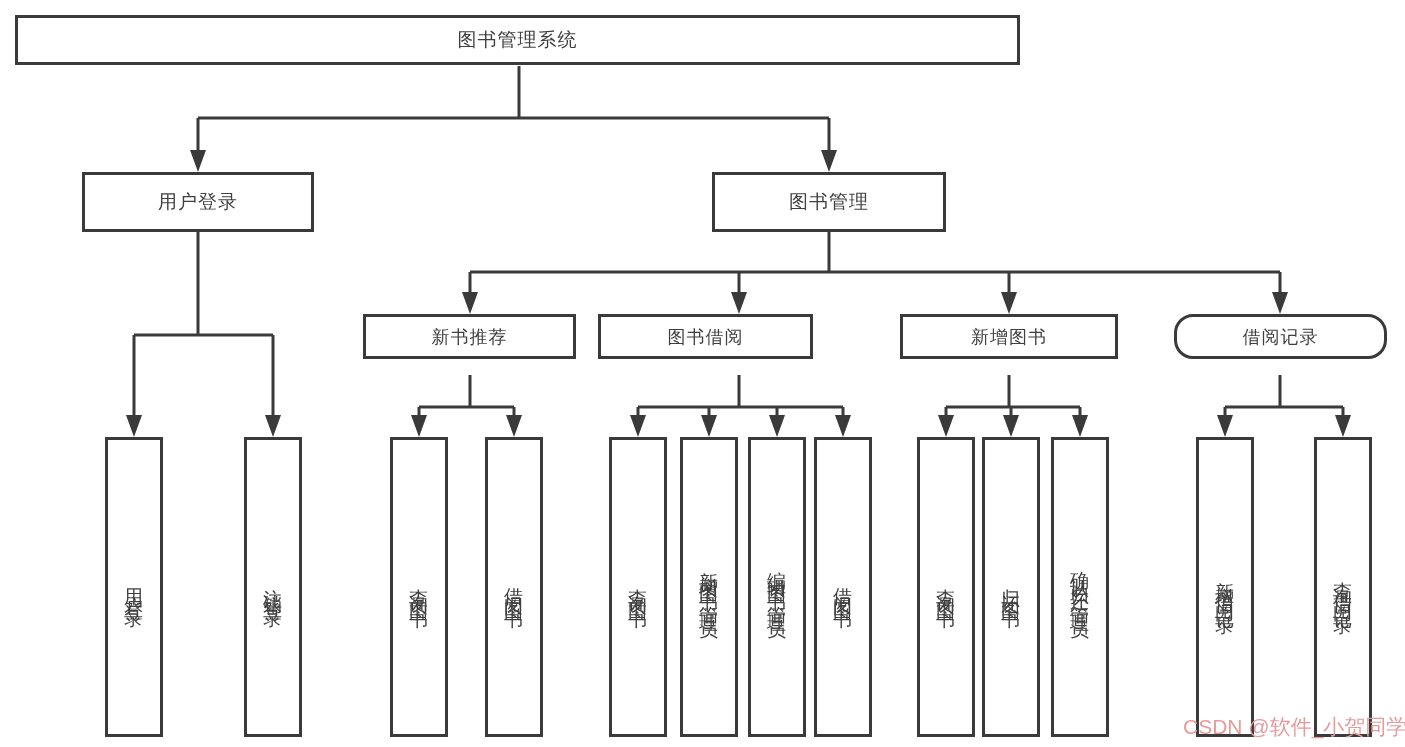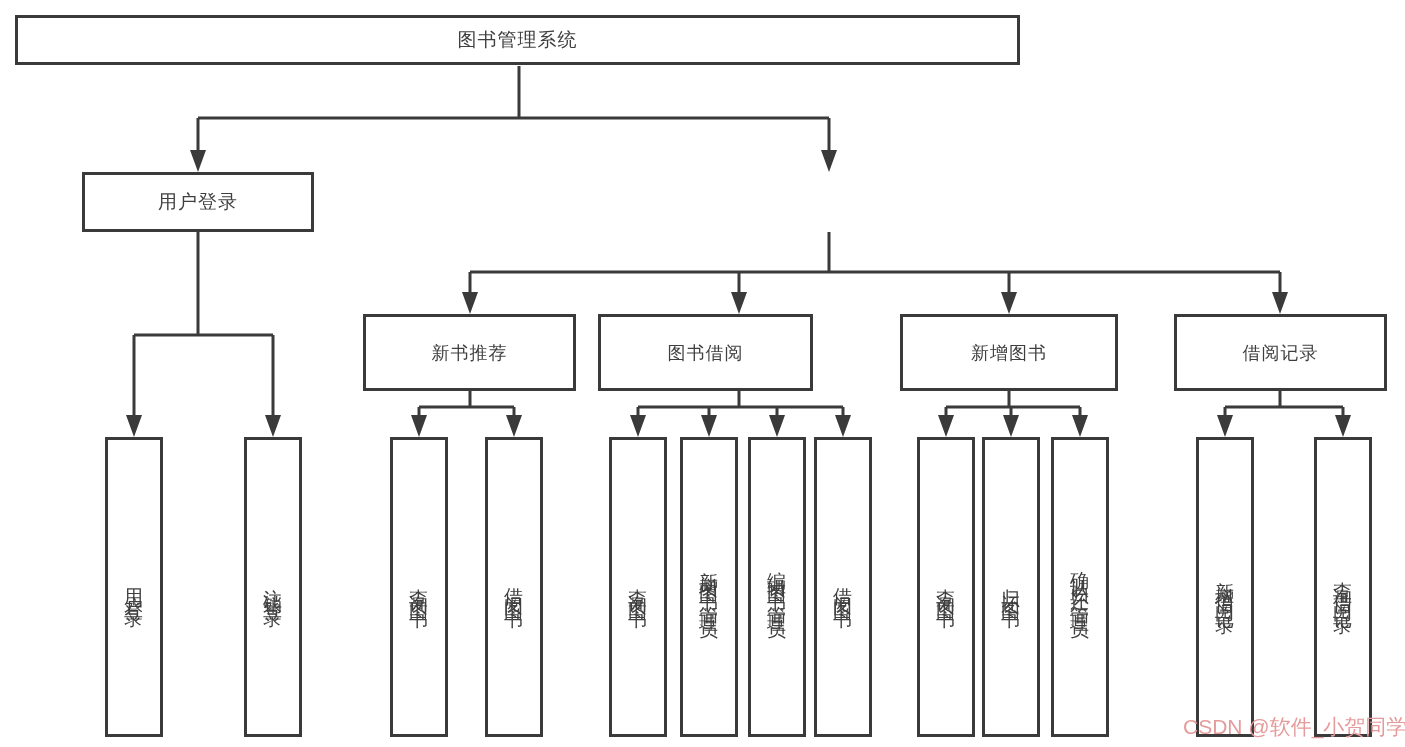--- a/index.html
+++ b/index.html
@@ -20,21 +20,21 @@
     display:flex;
     align-items:center;
     justify-content:center;
     font-size:19px;
     letter-spacing:1px;
     z-index:2;
     text-align:center;
   }
   .root{left:15px;top:15px;width:1005px;height:50px;}
   .lvl2{top:172px;height:60px;}
-  .lvl3{top:314px;height:77px;font-size:18px;}
+  .lvl3{top:314px;height:45px;font-size:18px;}
   .leaf{top:437px;width:58px;height:300px;}
   .vtext{
     writing-mode:vertical-rl;
     text-orientation:mixed;
     letter-spacing:7px;
     line-height:1;
     font-size:19px;
     white-space:nowrap;
   }
   .watermark{
@@ -67,25 +67,26 @@
              M630 415 L646 415 L638 437 Z  M701 415 L717 415 L709 437 Z
              M769 415 L785 415 L777 437 Z  M835 415 L851 415 L843 437 Z
              M938 415 L954 415 L946 437 Z  M1003 415 L1019 415 L1011 437 Z
              M1072 415 L1088 415 L1080 437 Z
              M1217 415 L1233 415 L1225 437 Z  M1335 415 L1351 415 L1343 437 Z" fill="#3a3a3a" stroke="none"></path>
   </svg>
 
   <div class="box root">图书管理系统</div>
 
   <div class="box lvl2" style="left:82px;width:232px;">用户登录</div>
+  <div class="box lvl2" style="left:712px;width:234px;">图书管理</div>
 
   <div class="box lvl3" style="left:363px;width:213px;">新书推荐</div>
   <div class="box lvl3" style="left:598px;width:215px;">图书借阅</div>
   <div class="box lvl3" style="left:900px;width:218px;">新增图书</div>
-  <div class="box lvl3" style="left:1174px;width:213px;">借阅记录</div>
+  <div class="box lvl3" style="left:1174px;width:213px;border-radius:19px;">借阅记录</div>
 
   <div class="box leaf" style="left:105px;">
     <span class="vtext">用户登录</span>
   </div>
   <div class="box leaf" style="left:244px;">
     <span class="vtext">注销登录</span>
   </div>
 
   <div class="box leaf" style="left:390px;">
     <span class="vtext">查询图书</span>

